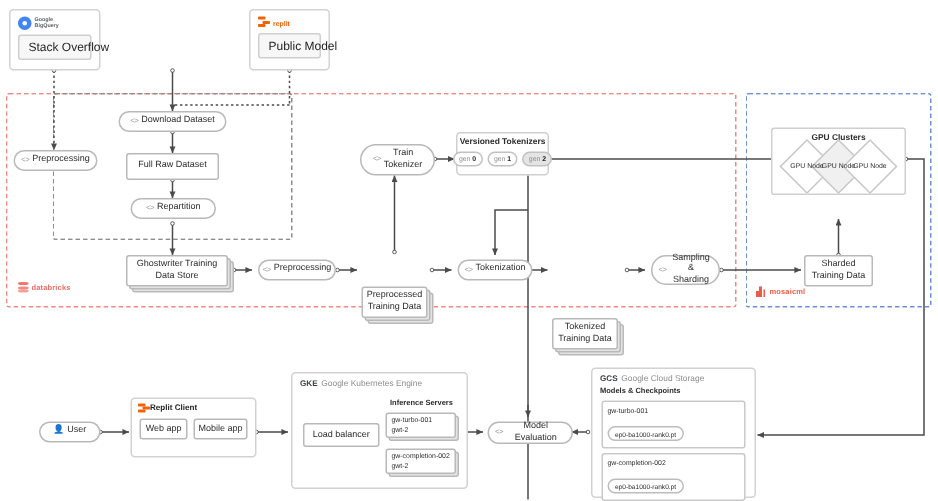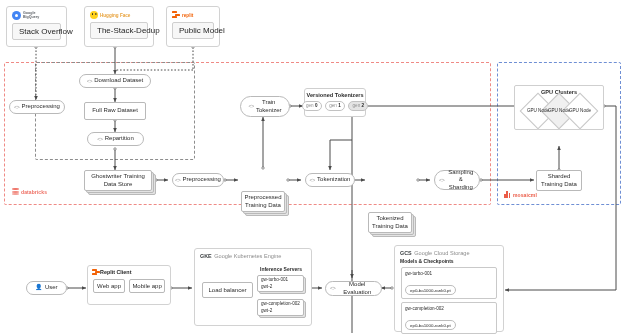--- a/index.html
+++ b/index.html
@@ -346,27 +346,20 @@
     <div class="srclogo">
       <span class="glyph-bq"></span>
       <span style="display:flex;flex-direction:column;">
         <span class="ltext">Google</span>
         <span class="ltext">BigQuery</span>
       </span>
     </div>
     <div class="srcbtn">Stack Overflow</div>
   </div>
 
-  <div class="node srccard" style="left:84px; top:6px; width:70px; height:41px;">
-    <div class="srclogo">
-      <span class="glyph-hf"></span>
-      <span class="ltext2" style="color:#e8a33d;">Hugging Face</span>
-    </div>
-    <div class="srcbtn">The-Stack-Dedup</div>
-  </div>
 
   <div class="node srccard" style="left:166px; top:6px; width:54px; height:41px;">
     <div class="srclogo">
       <span class="glyph-replit">
           <i></i>
           <i></i>
           <i></i>
         </span>
       <span class="ltext2" style="color:#f26207;">replit</span>
     </div>

